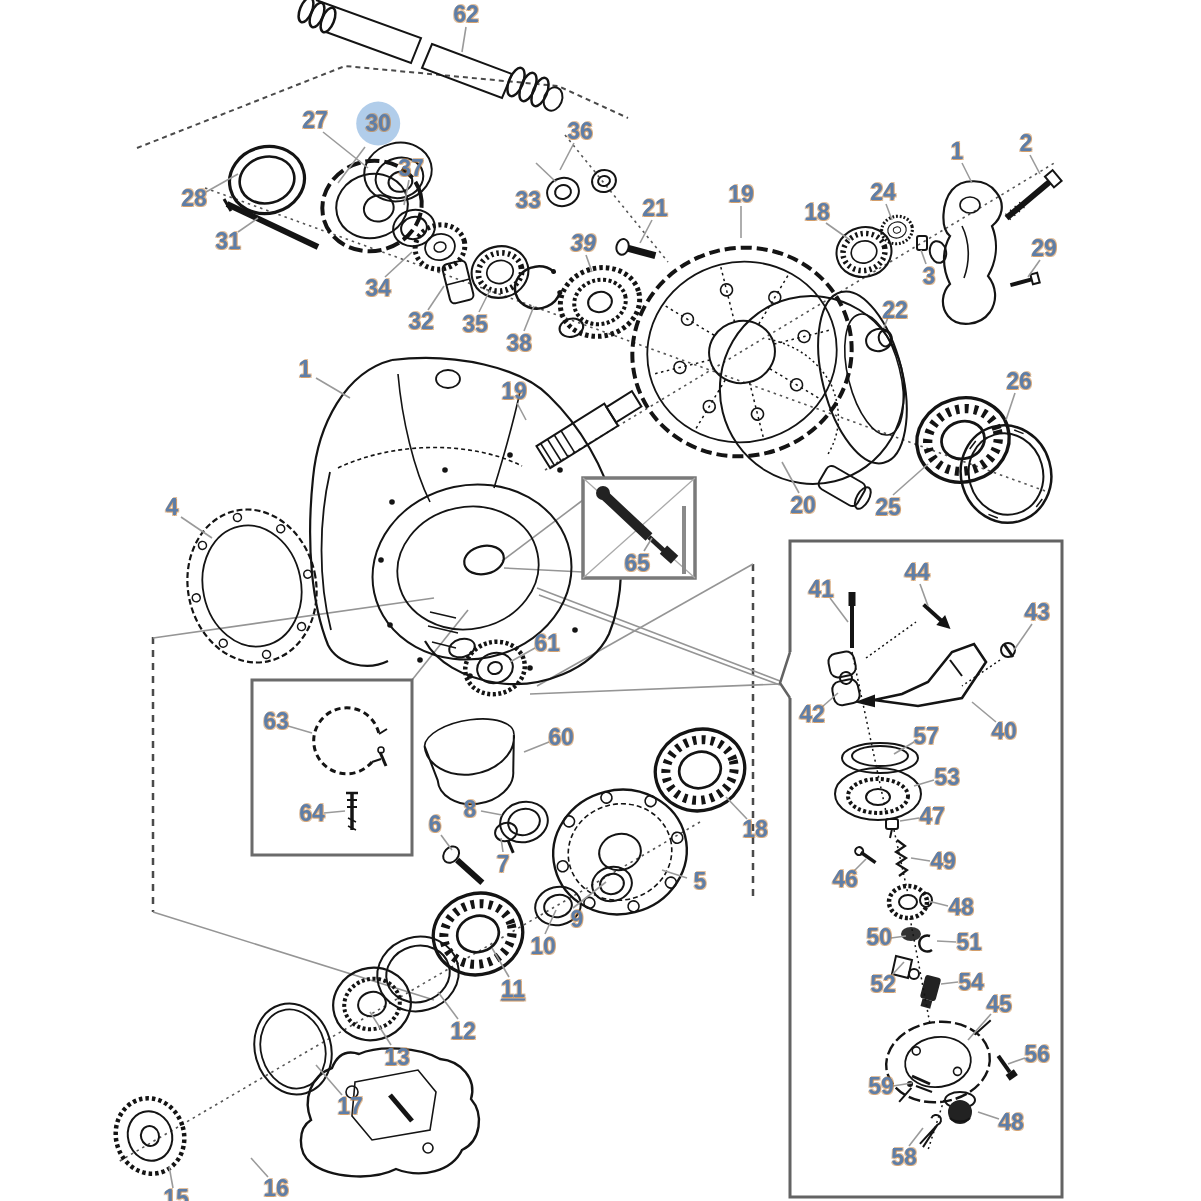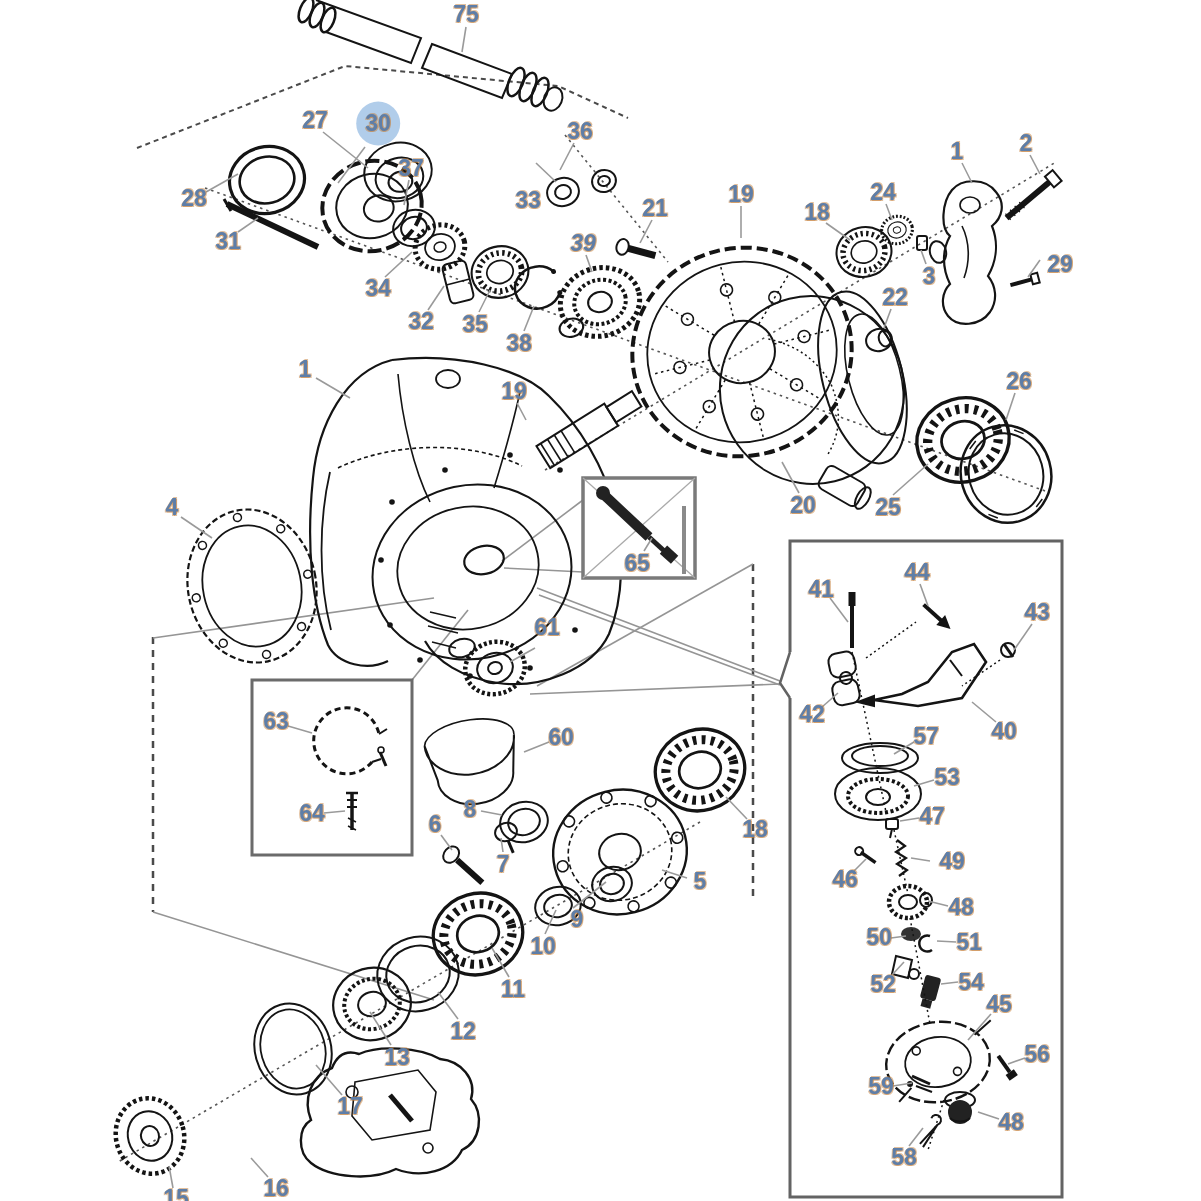--- a/index.html
+++ b/index.html
@@ -534,74 +534,74 @@
         <line x1="342" y1="1095" x2="316" y2="1065"></line>
         <line x1="893" y1="1086" x2="912" y2="1083"></line>
         <line x1="999" y1="1119" x2="978" y2="1112"></line>
         <line x1="909" y1="1146" x2="923" y2="1128"></line>
         <line x1="268" y1="1177" x2="251" y2="1158"></line>
         <line x1="173" y1="1188" x2="169" y2="1166"></line>
       </g>
 </svg>
 
 <div id="labels-layer">
-      <div class="plabel" style="left: 466px; top: 14px;">75</div>
+      <div class="plabel" style="left: 466px; top: 14px;">62</div>
       <div class="plabel" style="left: 315px; top: 120px;">27</div>
       <div class="plabel hl" style="left: 378px; top: 123px;">30</div>
       <div class="plabel" style="left: 580px; top: 131px; text-align: right;">36</div>
       <div class="plabel" style="left: 528px; top: 152px; margin-top: 48px;">33</div>
       <div class="plabel" style="left: 411px; top: 168px;">37</div>
       <div class="plabel" style="left: 194px; top: 198px;">28</div>
       <div class="plabel" style="left: 655px; top: 208px;">21</div>
       <div class="plabel" style="left: 741px; top: 194px;">19</div>
       <div class="plabel" style="left: 817px; top: 212px;">18</div>
       <div class="plabel" style="left: 883px; top: 192px;">24</div>
       <div class="plabel" style="left: 957px; top: 151px;">1</div>
       <div class="plabel" style="left: 1026px; top: 143px;">2</div>
       <div class="plabel" style="left: 228px; top: 241px;">31</div>
       <div class="plabel" style="left: 929px; top: 276px;">3</div>
-      <div class="plabel" style="left: 1044px; top: 264px; margin-left: 16px;">29</div>
-      <div class="plabel" style="left: 895px; top: 297px;">22</div>
+      <div class="plabel" style="left: 1044px; top: 248px;">29</div>
+      <div class="plabel" style="left: 895px; top: 310px;">22</div>
       <div class="plabel" style="left: 378px; top: 288px;">34</div>
       <div class="plabel" style="left: 421px; top: 321px;">32</div>
       <div class="plabel" style="left: 475px; top: 324px;">35</div>
       <div class="plabel" style="left: 519px; top: 343px;">38</div>
       <div class="plabel" style="left: 583px; top: 243px; font-style: italic;">39</div>
       <div class="plabel" style="left: 305px; top: 369px;">1</div>
       <div class="plabel" style="left: 514px; top: 391px;">19</div>
       <div class="plabel" style="left: 1019px; top: 381px;">26</div>
       <div class="plabel" style="left: 172px; top: 507px;">4</div>
       <div class="plabel" style="left: 803px; top: 505px;">20</div>
       <div class="plabel" style="left: 888px; top: 507px;">25</div>
       <div class="plabel" style="left: 637px; top: 563px;">65</div>
       <div class="plabel" style="left: 821px; top: 589px;">41</div>
       <div class="plabel" style="left: 917px; top: 572px;">44</div>
       <div class="plabel" style="left: 1037px; top: 612px;">43</div>
-      <div class="plabel" style="left: 547px; top: 627px;">61</div>
+      <div class="plabel" style="left: 547px; top: 643px;">61</div>
       <div class="plabel" style="left: 812px; top: 714px;">42</div>
       <div class="plabel" style="left: 1004px; top: 731px;">40</div>
       <div class="plabel" style="left: 276px; top: 721px;">63</div>
       <div class="plabel" style="left: 561px; top: 737px;">60</div>
       <div class="plabel" style="left: 926px; top: 736px;">57</div>
       <div class="plabel" style="left: 947px; top: 777px;">53</div>
       <div class="plabel" style="left: 312px; top: 813px;">64</div>
       <div class="plabel" style="left: 470px; top: 809px;">8</div>
       <div class="plabel" style="left: 932px; top: 816px;">47</div>
       <div class="plabel" style="left: 435px; top: 824px;">6</div>
       <div class="plabel" style="left: 755px; top: 829px;">18</div>
       <div class="plabel" style="left: 845px; top: 879px;">46</div>
-      <div class="plabel" style="left: 943px; top: 861px; margin-left: 9px;">49</div>
+      <div class="plabel" style="left: 943px; top: 861px;">49</div>
       <div class="plabel" style="left: 503px; top: 864px;">7</div>
       <div class="plabel" style="left: 700px; top: 881px;">5</div>
       <div class="plabel" style="left: 961px; top: 907px;">48</div>
       <div class="plabel" style="left: 577px; top: 919px;">9</div>
       <div class="plabel" style="left: 879px; top: 937px;">50</div>
       <div class="plabel" style="left: 969px; top: 942px;">51</div>
       <div class="plabel" style="left: 543px; top: 946px;">10</div>
-      <div class="plabel" style="left: 513px; top: 989px;">11</div>
+      <div class="plabel" style="left: 513px; top: 989px; text-decoration: underline;">11</div>
       <div class="plabel" style="left: 883px; top: 984px;">52</div>
       <div class="plabel" style="left: 971px; top: 982px;">54</div>
       <div class="plabel" style="left: 999px; top: 1004px;">45</div>
       <div class="plabel" style="left: 463px; top: 1031px;">12</div>
       <div class="plabel" style="left: 397px; top: 1057px;">13</div>
       <div class="plabel" style="left: 1037px; top: 1054px;">56</div>
       <div class="plabel" style="left: 350px; top: 1106px;">17</div>
       <div class="plabel" style="left: 881px; top: 1086px;">59</div>
       <div class="plabel" style="left: 1011px; top: 1122px;">48</div>
       <div class="plabel" style="left: 904px; top: 1157px;">58</div>

